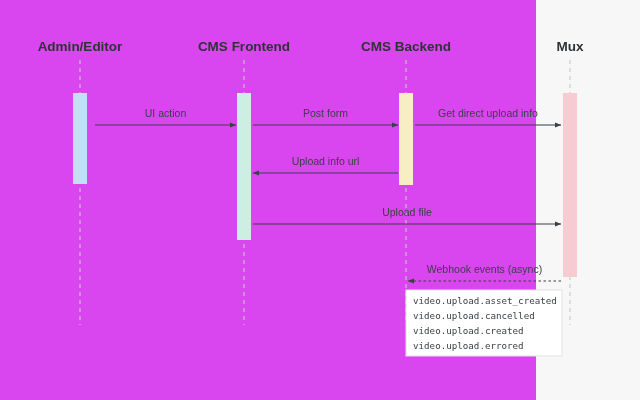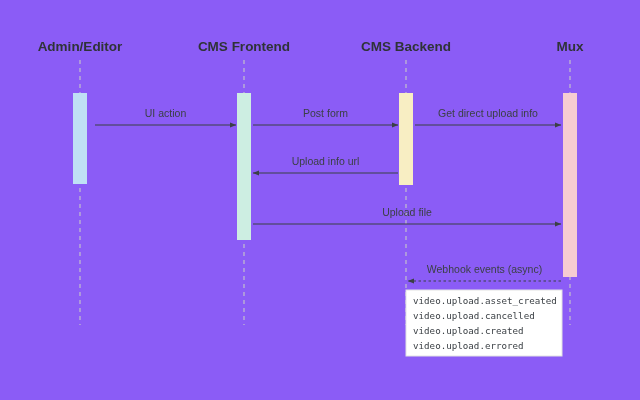--- a/index.html
+++ b/index.html
@@ -9,23 +9,23 @@
   }
   body {
     width: 640px;
     height: 400px;
     background: #f7f7f7;
     font-family: "Liberation Sans", sans-serif;
     overflow: hidden;
   }
   #diagram-root {
     position: relative;
-    width: 640px;
+    width: 536px;
     height: 400px;
-    background: #8b5cf6;
+    background: #d946ef;
   }
   svg.diagram-canvas {
     position: absolute;
     left: 0;
     top: 0;
     width: 640px;
     height: 400px;
     display: block;
   }
   .actor-label {

